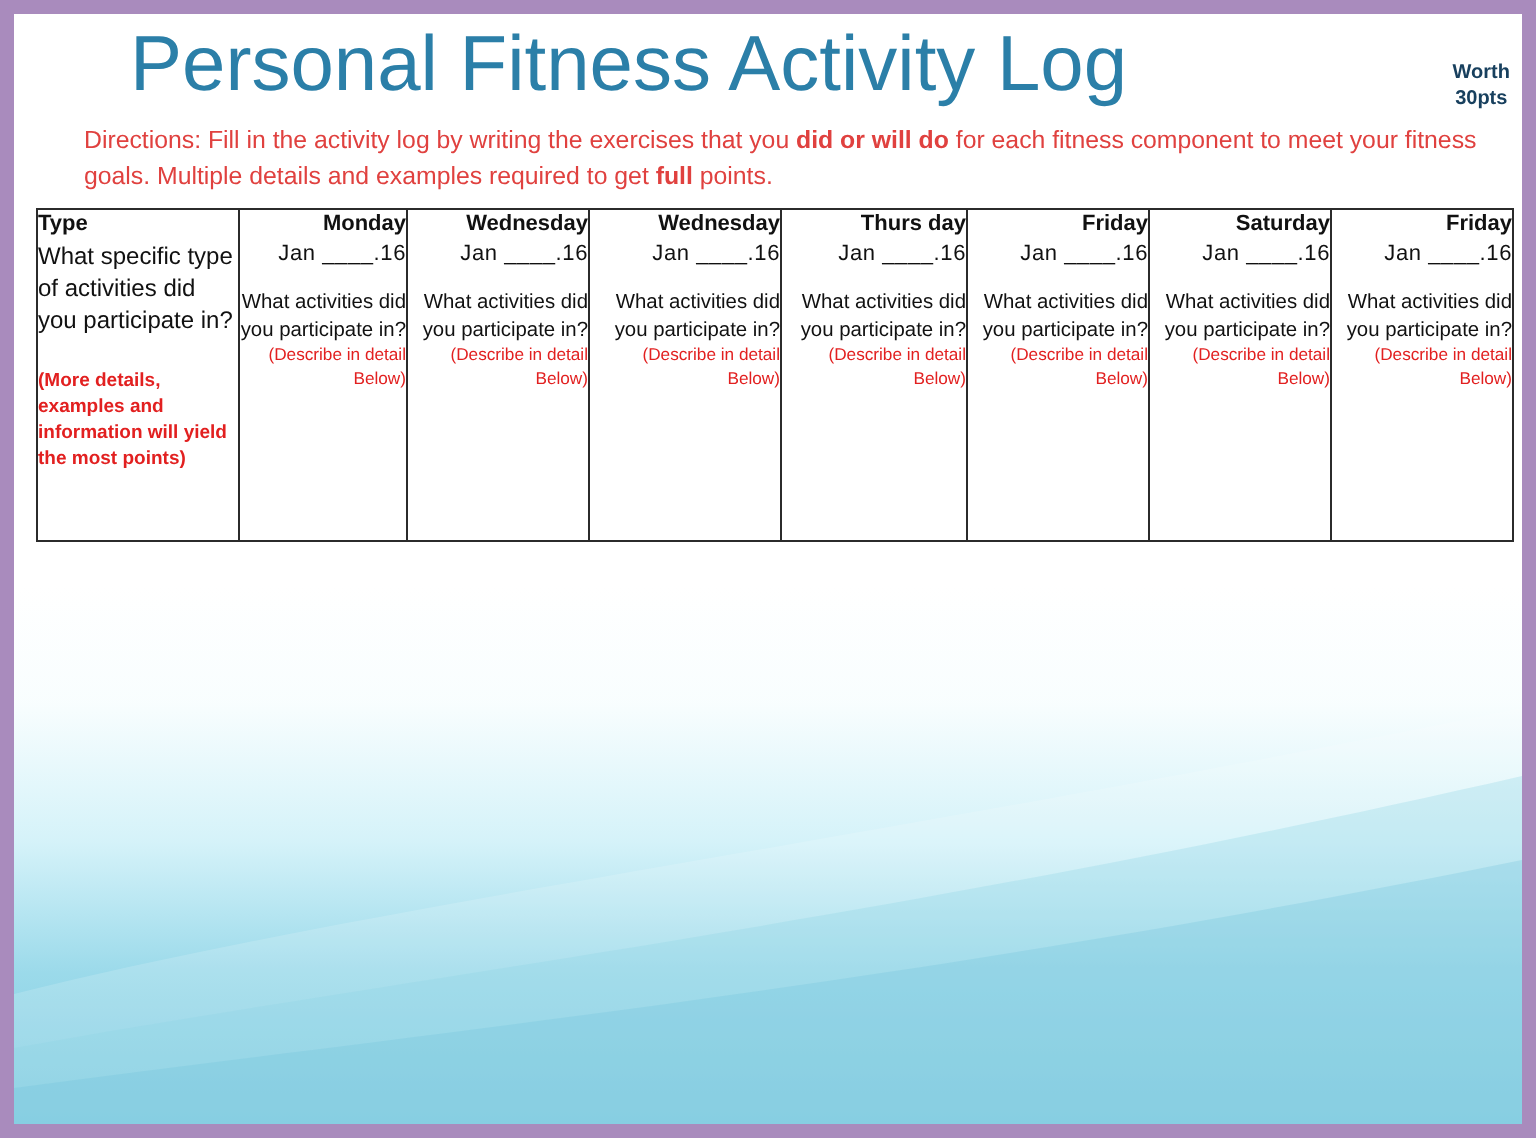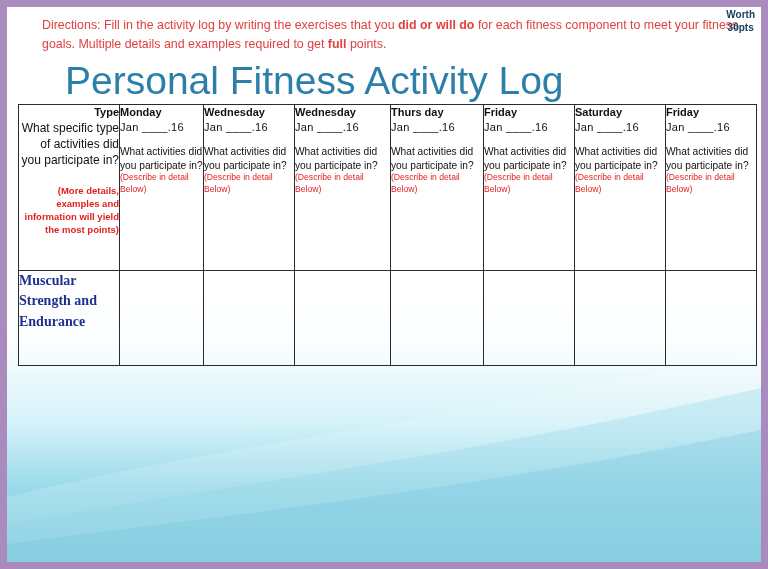--- a/index.html
+++ b/index.html
@@ -62,21 +62,21 @@
     font-size: 39px;
     font-weight: 300;
     letter-spacing: 0px;
     text-align: left;
     padding-left: 58px;
     line-height: 1.15;
     white-space: nowrap;
   }
   #worth-badge {
     position: absolute;
-    top: 2px;
+    top: 24px;
     right: 6px;
     text-align: center;
     color: #18405e;
     font-size: 10px;
     font-weight: bold;
     line-height: 1.25;
     z-index: 5;
     margin-left: 28px;
   }
   #directions {
@@ -102,21 +102,21 @@
     border: 1.5px solid #2b2b2b;
     vertical-align: top;
     padding: 0;
     background: transparent;
   }
 
   
   .hdr-cell { height: 165px; }
   .type-cell {
     padding: 34px 5px 4px 8px;
-    text-align: right;
+    text-align: left;
   }
   .type-title {
     font-size: 11px;
     font-weight: bold;
     color: #111;
     line-height: 1.35;
   }
   .type-q {
     font-size: 12px;
     color: #111;
@@ -125,21 +125,21 @@
   .type-note {
     font-size: 9.5px;
     color: #e22020;
     font-weight: bold;
     line-height: 1.35;
     margin-top: 17px;
   }
 
   .day-cell {
     padding: 32px 4px 4px 4px;
-    text-align: left;
+    text-align: right;
     margin-top: 48px;
   }
   .day-name {
     font-size: 11px;
     font-weight: bold;
     color: #111;
     line-height: 1.4;
   }
   .day-date {
     font-size: 11px;
@@ -188,25 +188,25 @@
     <path d="M0,252 C210,224 450,200 754,138 L754,270 L0,270 Z" fill="#6ec2dc" opacity="0.28"></path>
   </svg>
 
   <div id="header">
 
     <div id="worth-badge">
       <div>Worth</div>
       <div>30pts</div>
     </div>
 
+    <div id="title">Personal Fitness Activity Log</div>
+
     <div id="directions">
       <span>Directions: Fill in the activity log by writing the exercises that you </span><b>did or will do</b><span> for each fitness component to meet your fitness goals. Multiple details and examples required to get </span><b>full</b><span> points.</span>
     </div>
-
-    <div id="title">Personal Fitness Activity Log</div>
   </div>
 
   <table id="log-table">
     <colgroup>
       <col style="width:101px">
       <col style="width:84px">
       <col style="width:91px">
       <col style="width:96px">
       <col style="width:93px">
       <col style="width:91px">
@@ -266,27 +266,17 @@
 
       <td class="hdr-cell day-cell">
         <div class="day-name">Friday</div>
         <div class="day-date">Jan ____.16</div>
         <div class="day-q">What activities did you participate in?</div>
         <div class="day-note">(Describe in detail Below)</div>
       </td>
     </tr>
 
 
-    <tr class="r2">
-      <td class="row-label">Muscular Strength and Endurance</td>
-      <td class="entry-cell"></td>
-      <td class="entry-cell"></td>
-      <td class="entry-cell"></td>
-      <td class="entry-cell"></td>
-      <td class="entry-cell"></td>
-      <td class="entry-cell"></td>
-      <td class="entry-cell"></td>
-    </tr>
 
   </tbody>
     </table>
 
 </div>
 
 </body></html>

